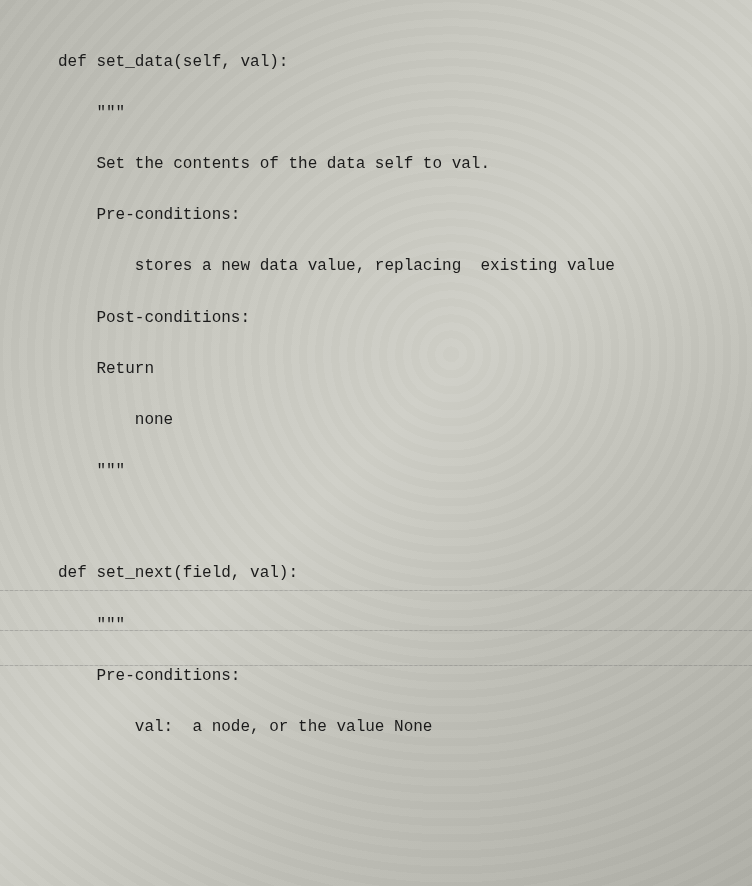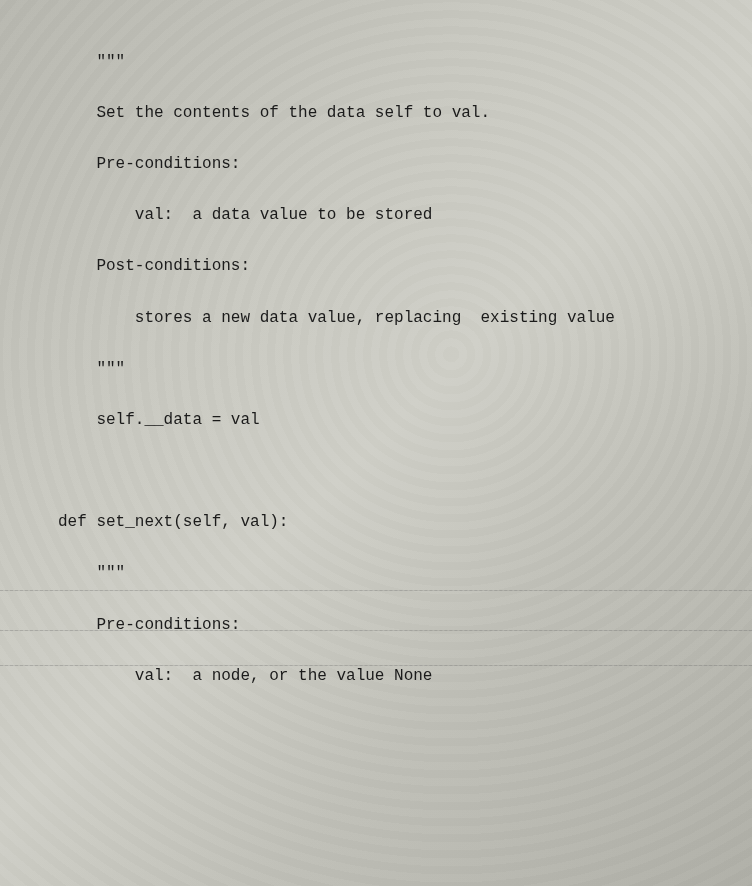--- a/index.html
+++ b/index.html
@@ -53,31 +53,32 @@
   </style>
 </head>
 <body>
 
 <div class="moire"></div>
 <div class="hline" style="top:590px"></div>
 <div class="hline" style="top:630px"></div>
 <div class="hline" style="top:665px"></div>
 
 <div class="code-container">
+<span class="line">def set_data(self, val):</span>
 <span class="line">    """</span>
 <span class="line">    Set the contents of the data self to val.</span>
 <span class="line">    Pre-conditions:</span>
-<span class="line">        val:  a data value to be stored</span>
+<span class="line">        stores a new data value, replacing  existing value</span>
 <span class="line">    Post-conditions:</span>
-<span class="line">        stores a new data value, replacing  existing value</span>
+<span class="line">    Return</span>
+<span class="line">        none</span>
 <span class="line">    """</span>
-<span class="line">    self.__data = val</span>
 <span class="line"></span>
 <span class="line"></span>
-<span class="line">def set_next(self, val):</span>
+<span class="line">def set_next(field, val):</span>
 <span class="line">    """</span>
 <span class="line">    Pre-conditions:</span>
 <span class="line">        val:  a node, or the value None</span>
 
 
 
 
 
 
 

